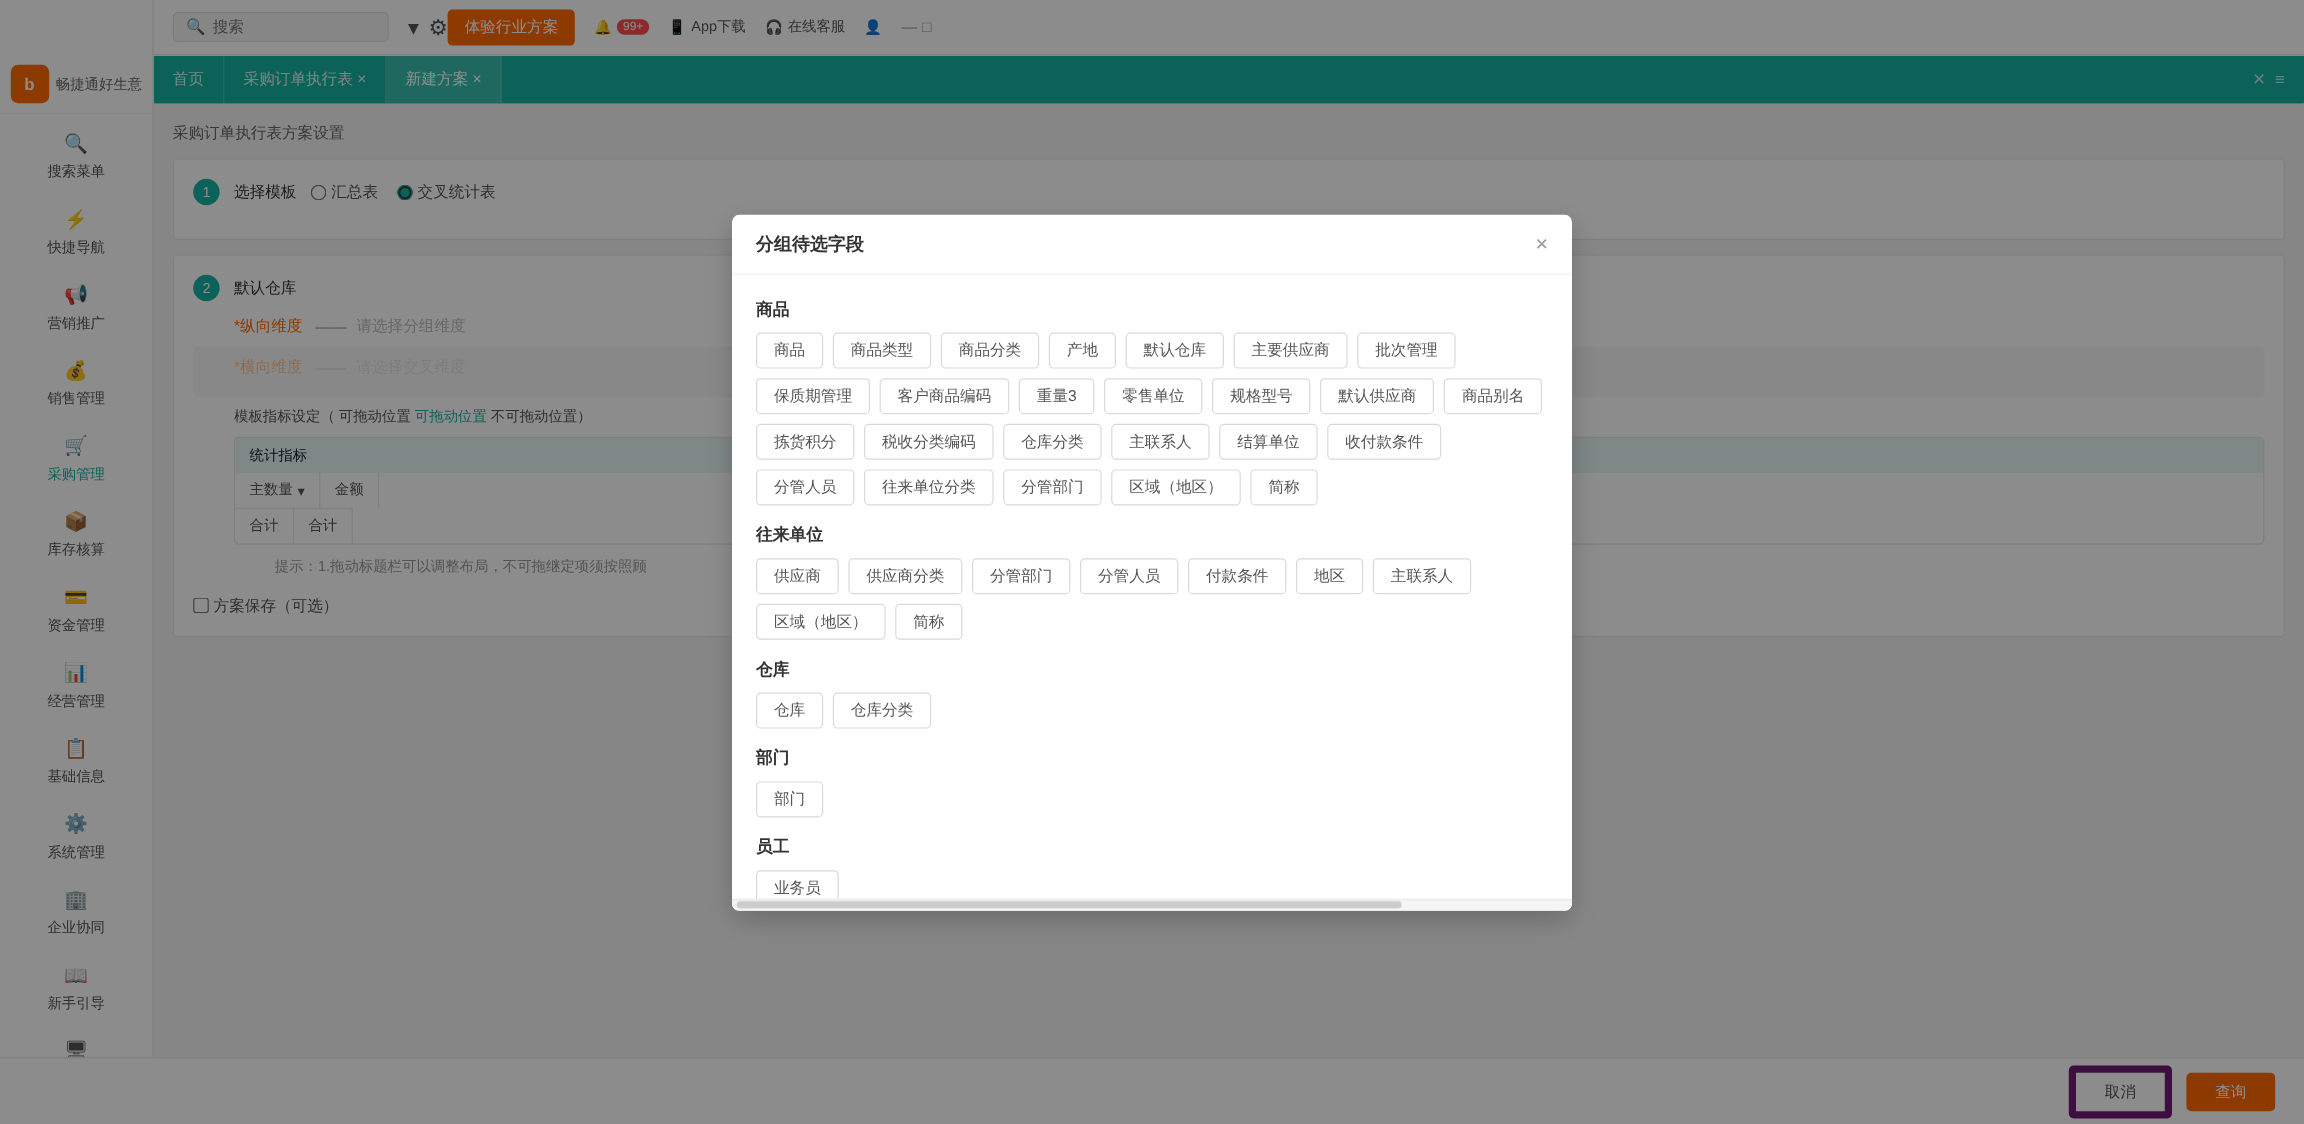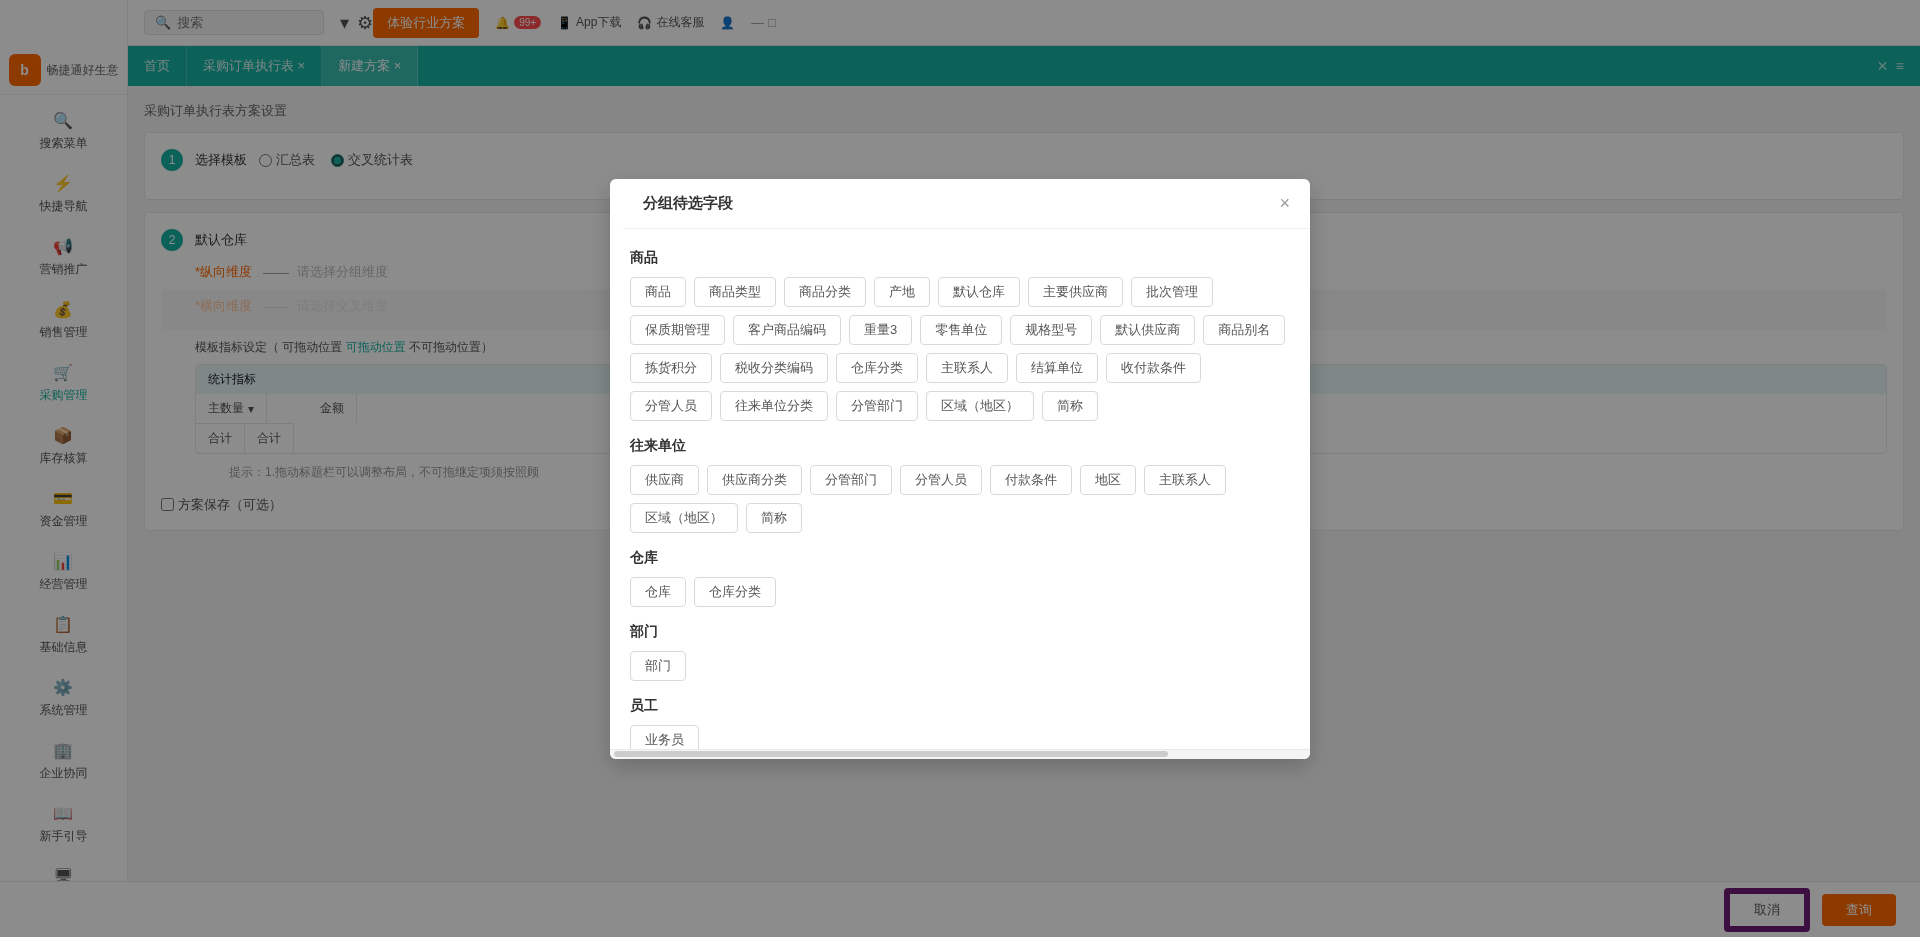--- a/index.html
+++ b/index.html
@@ -143,21 +143,20 @@
       background: #fff; border-radius: 6px;
       width: 700px; max-height: 580px;
       display: flex; flex-direction: column;
       box-shadow: 0 8px 24px rgba(0,0,0,0.2);
       overflow: hidden;
     }
     .modal-header {
       display: flex; align-items: center; justify-content: space-between;
       padding: 14px 20px; border-bottom: 1px solid #f0f0f0;
       flex-shrink: 0;
-      margin-left: 13px;
     }
     .modal-title { font-size: 15px; font-weight: 600; color: #333; }
     .modal-close { font-size: 18px; color: #999; cursor: pointer; background: none; border: none; }
     .modal-body {
       flex: 1; overflow-y: auto; overflow-x: hidden;
       padding: 16px 20px;
     }
     .field-section-title {
       font-size: 14px; font-weight: 600; color: #333; margin-bottom: 10px; margin-top: 4px;
     }
@@ -348,21 +347,21 @@
       <div style="font-size:12px; color:#555; margin-bottom:8px;">
         <span>模板指标设定（ 可拖动位置</span>
         <span style="color:#17b3a3;"> 可拖动位置</span>
         <span>不可拖动位置）</span>
       </div>
 
       <div class="stats-area">
         <div class="stats-header">
           <div style="padding:6px 12px; font-size:12px; color:#0f172a;">统计指标</div>
         </div>
-        <div style="display:flex;gap:41px;">
+        <div style="display:flex;">
           <div class="stats-col" style="display:flex;align-items:center;gap:4px;">
             <span>主数量</span>
             <span>▾</span>
           </div>
           <div class="stats-col">金额</div>
         </div>
         <div style="display:flex;">
           <div class="stats-cell">合计</div>
           <div class="stats-cell">合计</div>
         </div>

